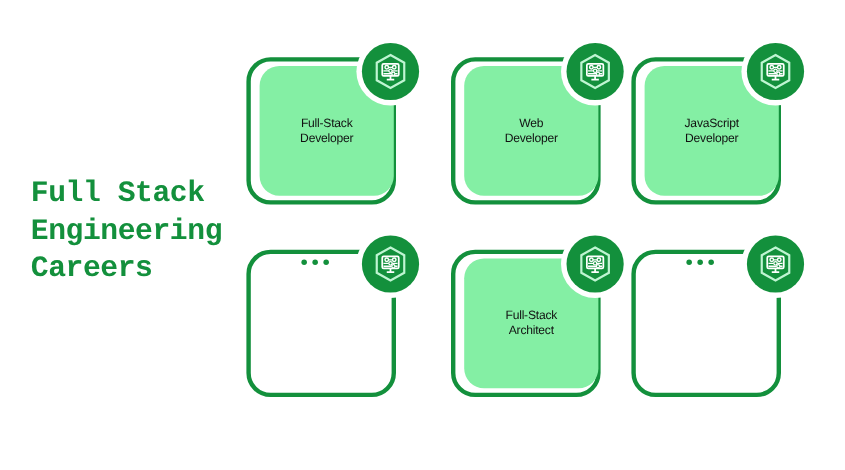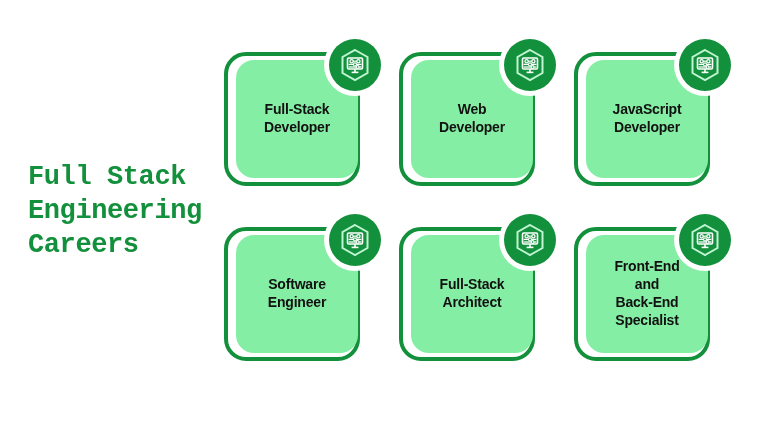--- a/index.html
+++ b/index.html
@@ -48,21 +48,21 @@
   }
 
   .card {
     position: absolute;
     width: 150px;
     height: 148px;
   }
 
   
   .col-0 { left: 0px; }
-  .col-1 { left: 175px; }
+  .col-1 { left: 186px; }
   .col-2 { left: 350px; }
   
   .row-0 { top: 0px; }
   .row-1 { top: 175px; }
 
   
   .card-frame {
     position: absolute;
     left: 2px;
     top: 8px;
@@ -108,23 +108,23 @@
     background: #84efa4;
     border-radius: 18px;
     display: flex;
     align-items: center;
     justify-content: center;
     box-sizing: border-box;
     padding: 4px 6px;
   }
   .card-label {
     font-family: "Liberation Sans", sans-serif;
-    font-size: 14px;
+    font-size: 11px;
     line-height: 1.28;
-    font-weight: bold;
+    font-weight: normal;
     color: #111111;
     text-align: center;
     letter-spacing: -0.2px;
     white-space: pre-line;
   }
 
   
   .card-badge {
     position: absolute;
     right: -14px;
@@ -260,24 +260,20 @@
 
     <div class="card col-0 row-1">
       <div class="card-frame">
         <div class="frame-gap"></div>
         <div class="dots">
           <span class="dot"></span>
           <span class="dot"></span>
           <span class="dot"></span>
         </div>
       </div>
-      <div class="card-fill">
-        <div class="card-label">Software
-Engineer</div>
-      </div>
       <div class="card-badge">
         <div class="badge-disc">
           <svg width="38" height="38" viewBox="0 0 38 38" aria-hidden="true">
             <polygon points="19,4 31.5,11 31.5,27 19,34 6.5,27 6.5,11" fill="none" stroke="#bff5d2" stroke-width="2"></polygon>
             <rect x="11.5" y="12" width="15" height="11" rx="1.3" fill="none" stroke="#ffffff" stroke-width="1.6"></rect>
             <line x1="19" y1="23" x2="19" y2="26.2" stroke="#ffffff" stroke-width="1.6"></line>
             <line x1="15.6" y1="26.4" x2="22.4" y2="26.4" stroke="#ffffff" stroke-width="1.6"></line>
             <circle cx="15.6" cy="15.2" r="1.6" fill="none" stroke="#ffffff" stroke-width="1.3"></circle>
             <circle cx="22.4" cy="15.2" r="1.6" fill="none" stroke="#ffffff" stroke-width="1.3"></circle>
             <line x1="17.2" y1="15.2" x2="20.8" y2="15.2" stroke="#ffffff" stroke-width="1.2"></line>
@@ -324,26 +320,20 @@
 
     <div class="card col-2 row-1">
       <div class="card-frame">
         <div class="frame-gap"></div>
         <div class="dots">
           <span class="dot"></span>
           <span class="dot"></span>
           <span class="dot"></span>
         </div>
       </div>
-      <div class="card-fill">
-        <div class="card-label">Front-End
-and
-Back-End
-Specialist</div>
-      </div>
       <div class="card-badge">
         <div class="badge-disc">
           <svg width="38" height="38" viewBox="0 0 38 38" aria-hidden="true">
             <polygon points="19,4 31.5,11 31.5,27 19,34 6.5,27 6.5,11" fill="none" stroke="#bff5d2" stroke-width="2"></polygon>
             <rect x="11.5" y="12" width="15" height="11" rx="1.3" fill="none" stroke="#ffffff" stroke-width="1.6"></rect>
             <line x1="19" y1="23" x2="19" y2="26.2" stroke="#ffffff" stroke-width="1.6"></line>
             <line x1="15.6" y1="26.4" x2="22.4" y2="26.4" stroke="#ffffff" stroke-width="1.6"></line>
             <circle cx="15.6" cy="15.2" r="1.6" fill="none" stroke="#ffffff" stroke-width="1.3"></circle>
             <circle cx="22.4" cy="15.2" r="1.6" fill="none" stroke="#ffffff" stroke-width="1.3"></circle>
             <line x1="17.2" y1="15.2" x2="20.8" y2="15.2" stroke="#ffffff" stroke-width="1.2"></line>

